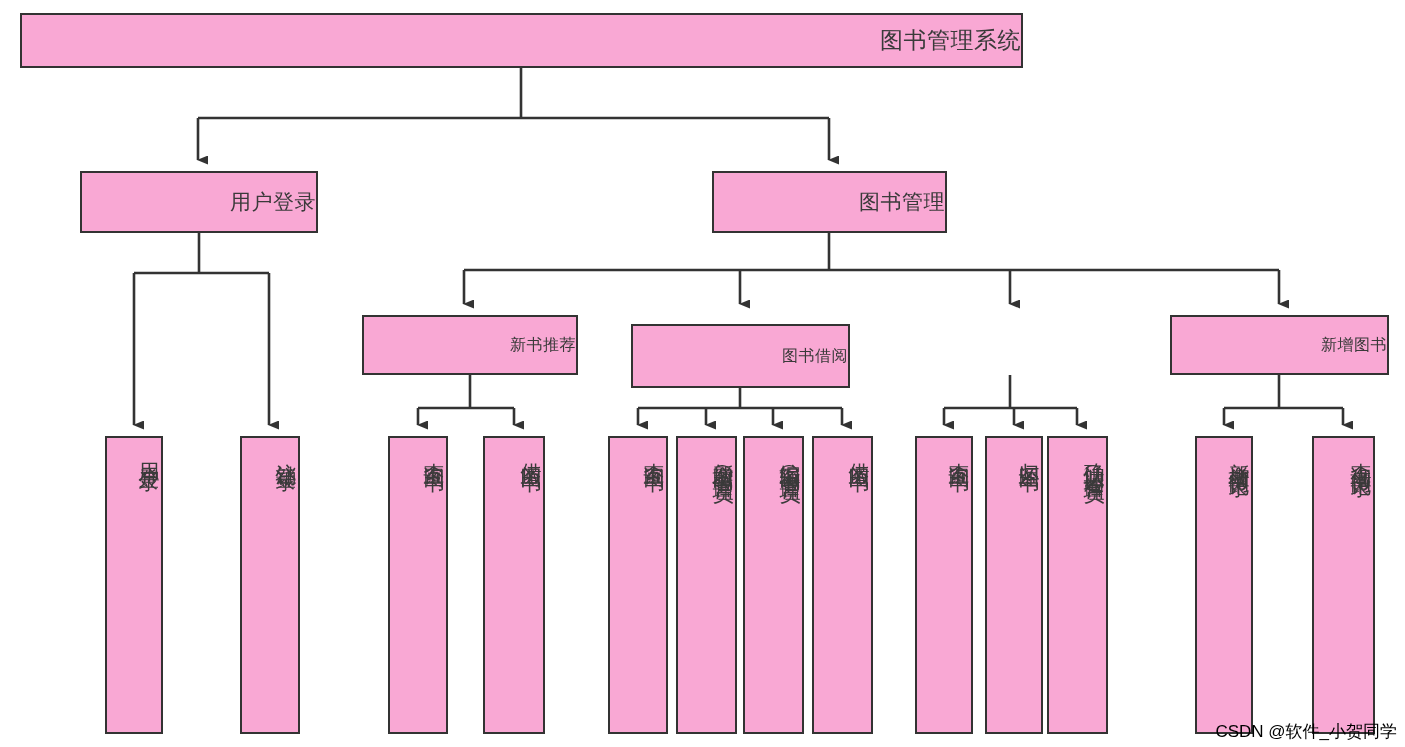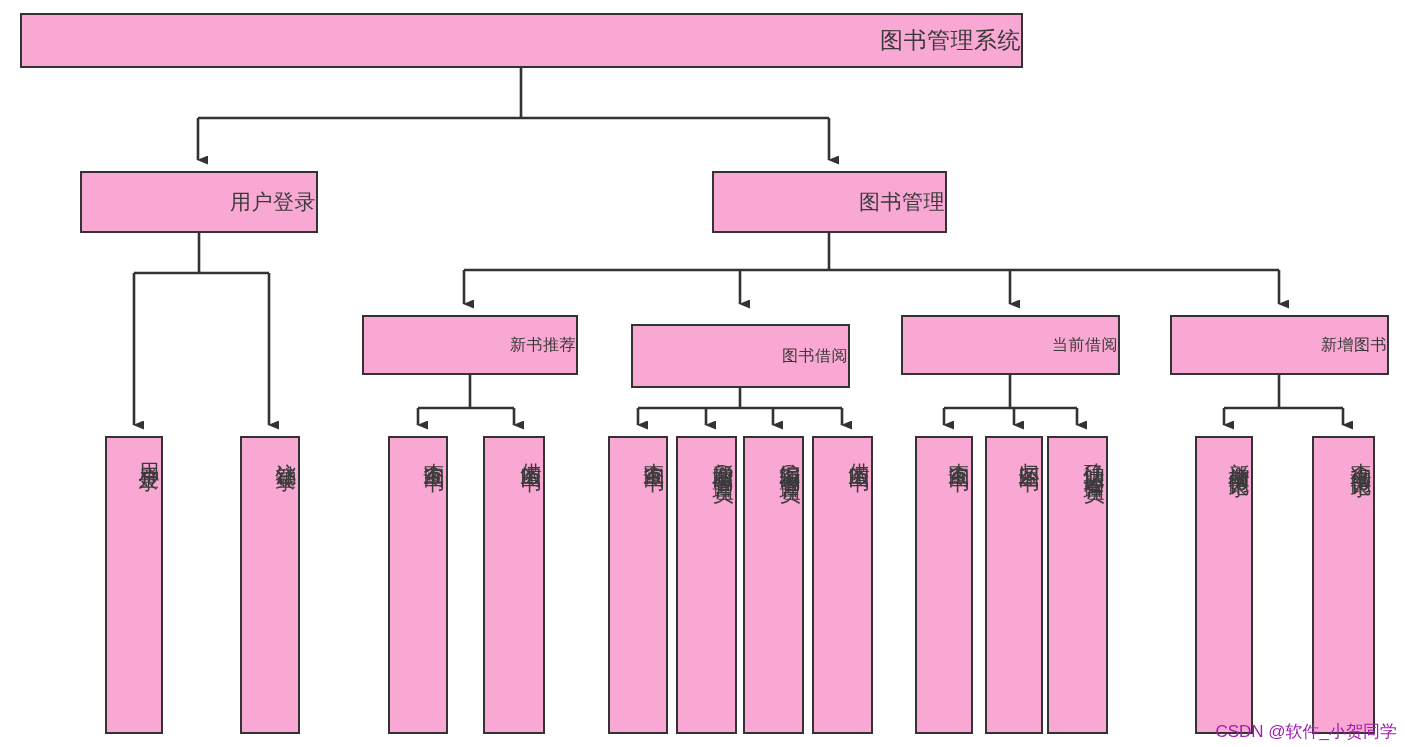--- a/index.html
+++ b/index.html
@@ -62,21 +62,21 @@
     font-size: 21px;
     line-height: 1.18;
     letter-spacing: 3px;
     white-space: nowrap;
   }
   #watermark {
     position: absolute;
     right: 8px;
     bottom: 4px;
     font-size: 17px;
-    color: #a21caf;
+    color: #000000;
     z-index: 5;
     white-space: nowrap;
     font-family: "Liberation Sans", "DejaVu Sans", sans-serif;
   }
 </style>
 </head>
 <body>
 
 <div id="diagram-root">
 
@@ -133,23 +133,20 @@
   <div class="node level2" style="left: 712px; top: 171px; width: 235px; height: 62px; font-family: Liberation Mono, monospace;">
     <span class="node-label">图书管理</span>
   </div>
 
   <div class="node level3" style="left: 362px; top: 315px; width: 216px; height: 60px;">
     <span class="node-label">新书推荐</span>
   </div>
   <div class="node level3" style="left: 631px; top: 324px; width: 219px; height: 64px;">
     <span class="node-label">图书借阅</span>
   </div>
-  <div class="node level3" style="left: 901px; top: 315px; width: 219px; height: 60px;">
-    <span class="node-label">当前借阅</span>
-  </div>
   <div class="node level3" style="left: 1170px; top: 315px; width: 219px; height: 60px;">
     <span class="node-label">新增图书</span>
   </div>
 
   <div class="node leaf" style="left: 105px; top: 436px; width: 58px; height: 298px;">
     <span class="node-label">用户登录</span>
   </div>
   <div class="node leaf" style="left: 240px; top: 436px; width: 60px; height: 298px;">
     <span class="node-label">注销登录</span>
   </div>

